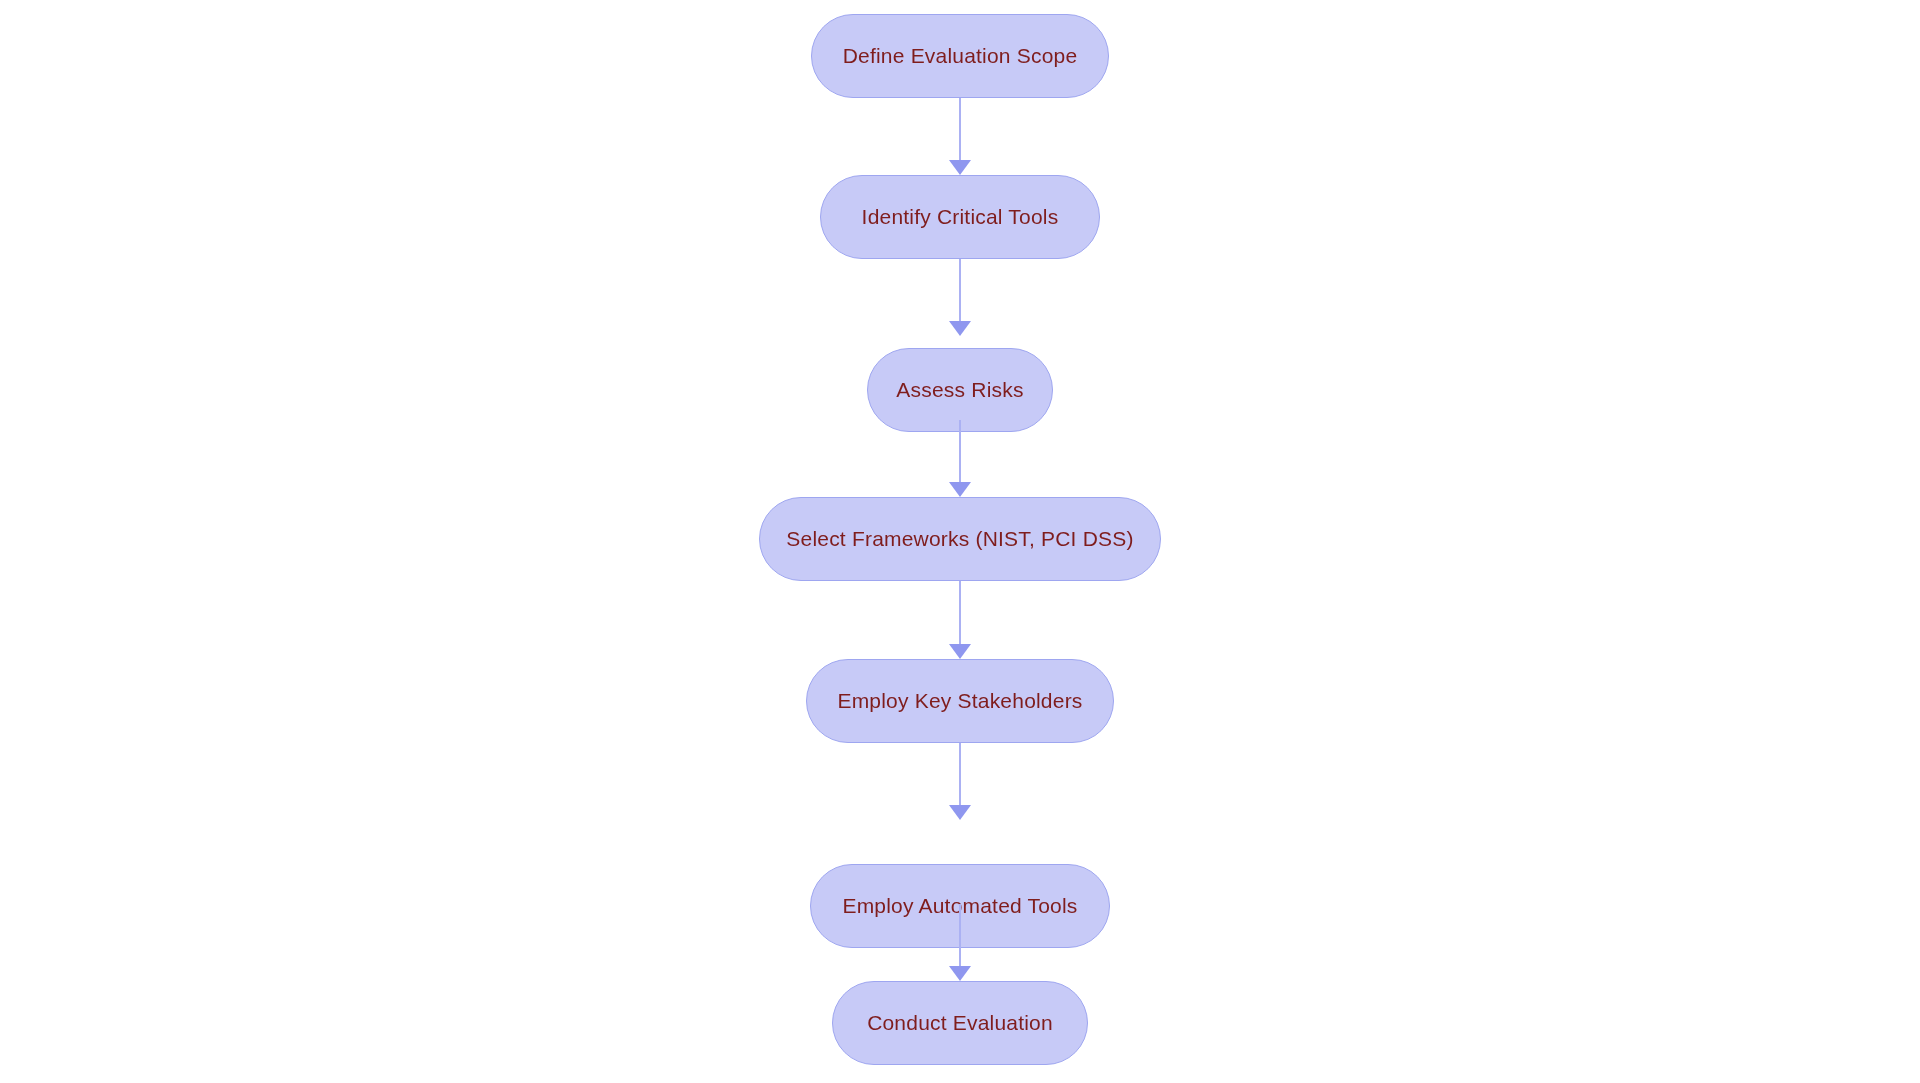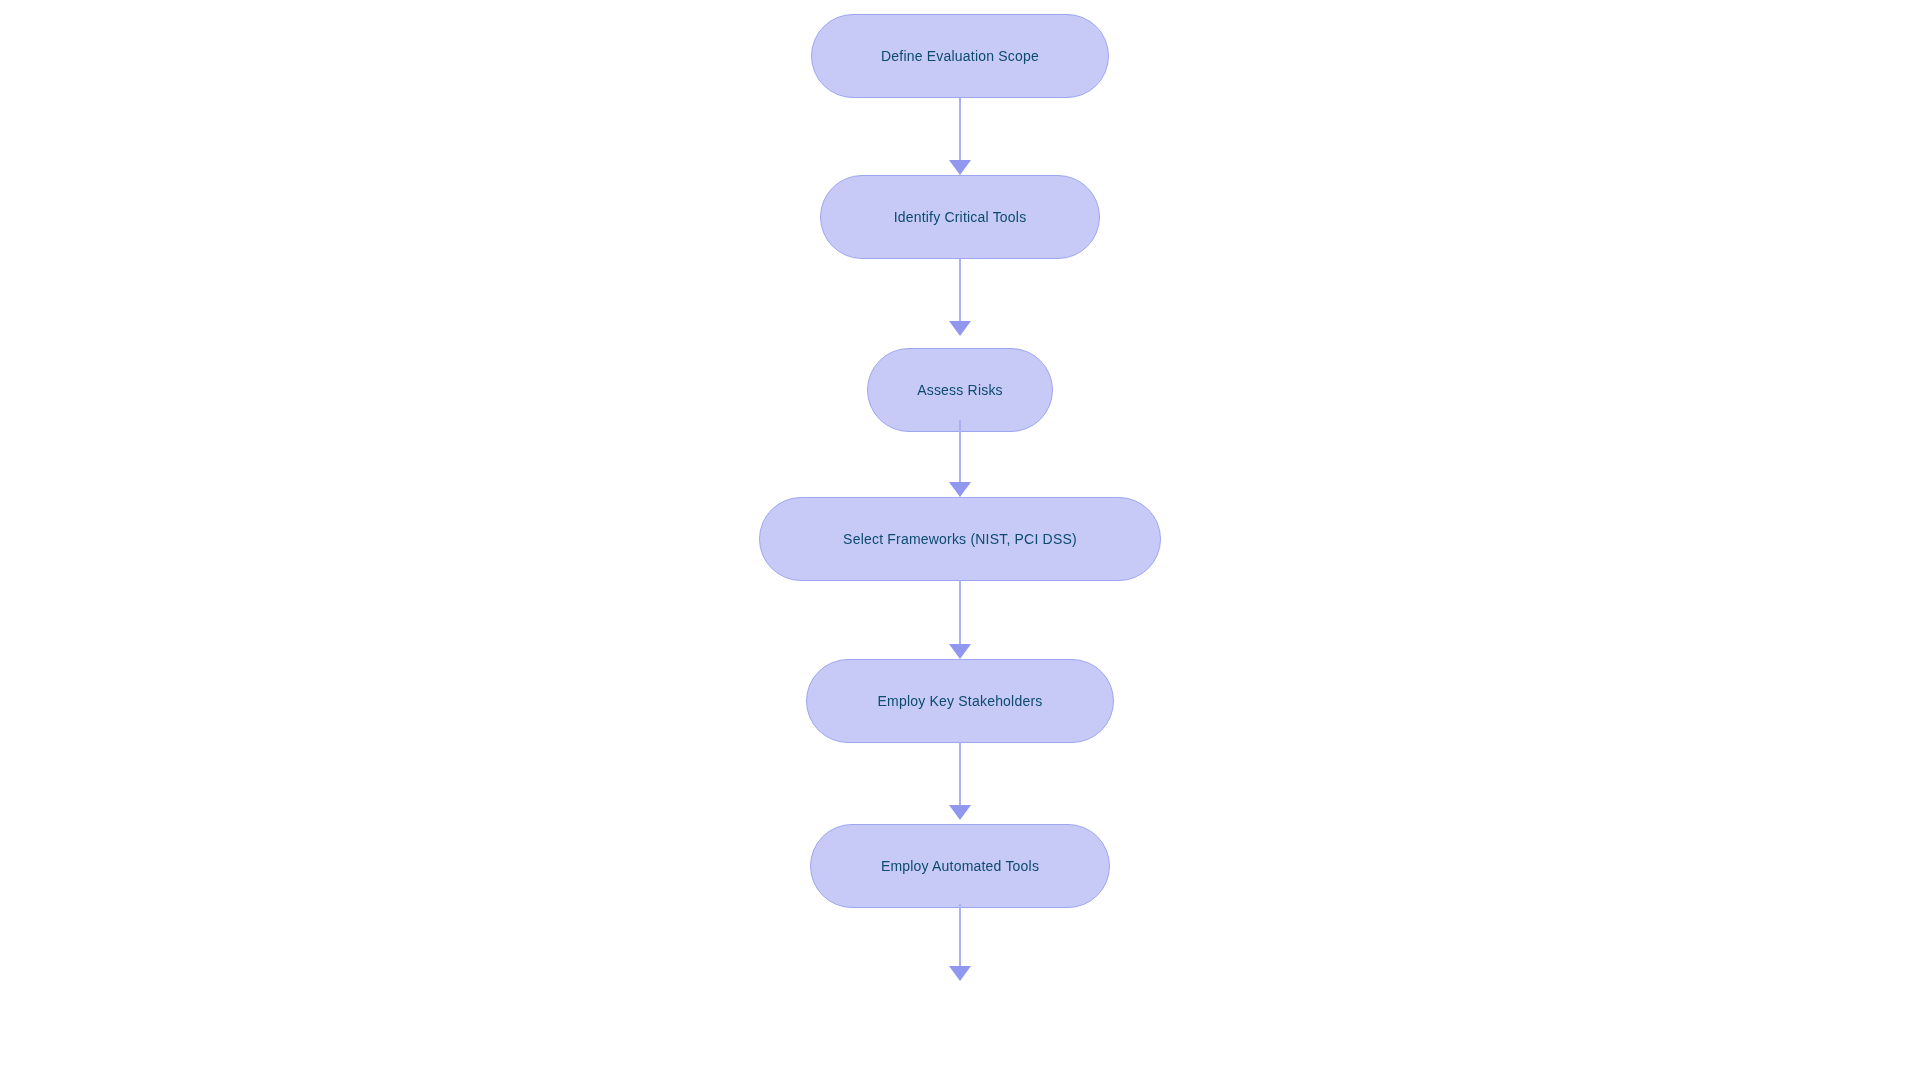--- a/index.html
+++ b/index.html
@@ -22,31 +22,31 @@
   .node {
     position: absolute;
     height: 84px;
     box-sizing: border-box;
     border-radius: 42px;
     background: #c7caf7;
     border: 1.5px solid #9ea6f0;
     display: flex;
     align-items: center;
     justify-content: center;
-    font-size: 14px;
+    font-size: 21px;
     letter-spacing: 0.2px;
-    color: #0c4a6e;
+    color: #7f1d1d;
     white-space: nowrap;
   }
   #n1 { left: 811px; top: 14px;  width: 298px; }
   #n2 { left: 820px; top: 175px; width: 280px; }
   #n3 { left: 867px; top: 336px; width: 186px; margin-top: 12px; }
   #n4 { left: 759px; top: 497px; width: 402px; }
   #n5 { left: 806px; top: 659px; width: 308px; }
-  #n6 { left: 810px; top: 824px; width: 300px; }
+  #n6 { left: 810px; top: 864px; width: 300px; }
   #n7 { left: 832px; top: 981px; width: 256px; }
 
   .arrow {
     position: absolute;
     left: 949px;
     width: 22px;
   }
   #a1 { top: 98px;  height: 77px; }
   #a2 { top: 259px; height: 77px; }
   #a3 { top: 420px; height: 77px; }
@@ -113,14 +113,15 @@
     <div class="head"></div>
   </div>
 
   <div class="node" id="n6">Employ Automated Tools</div>
 
   <div class="arrow" id="a6">
     <div class="stem"></div>
     <div class="head"></div>
   </div>
 
+  <div class="node" id="n7">Conduct Evaluation</div>
 
 </div>
 
 </body></html>

